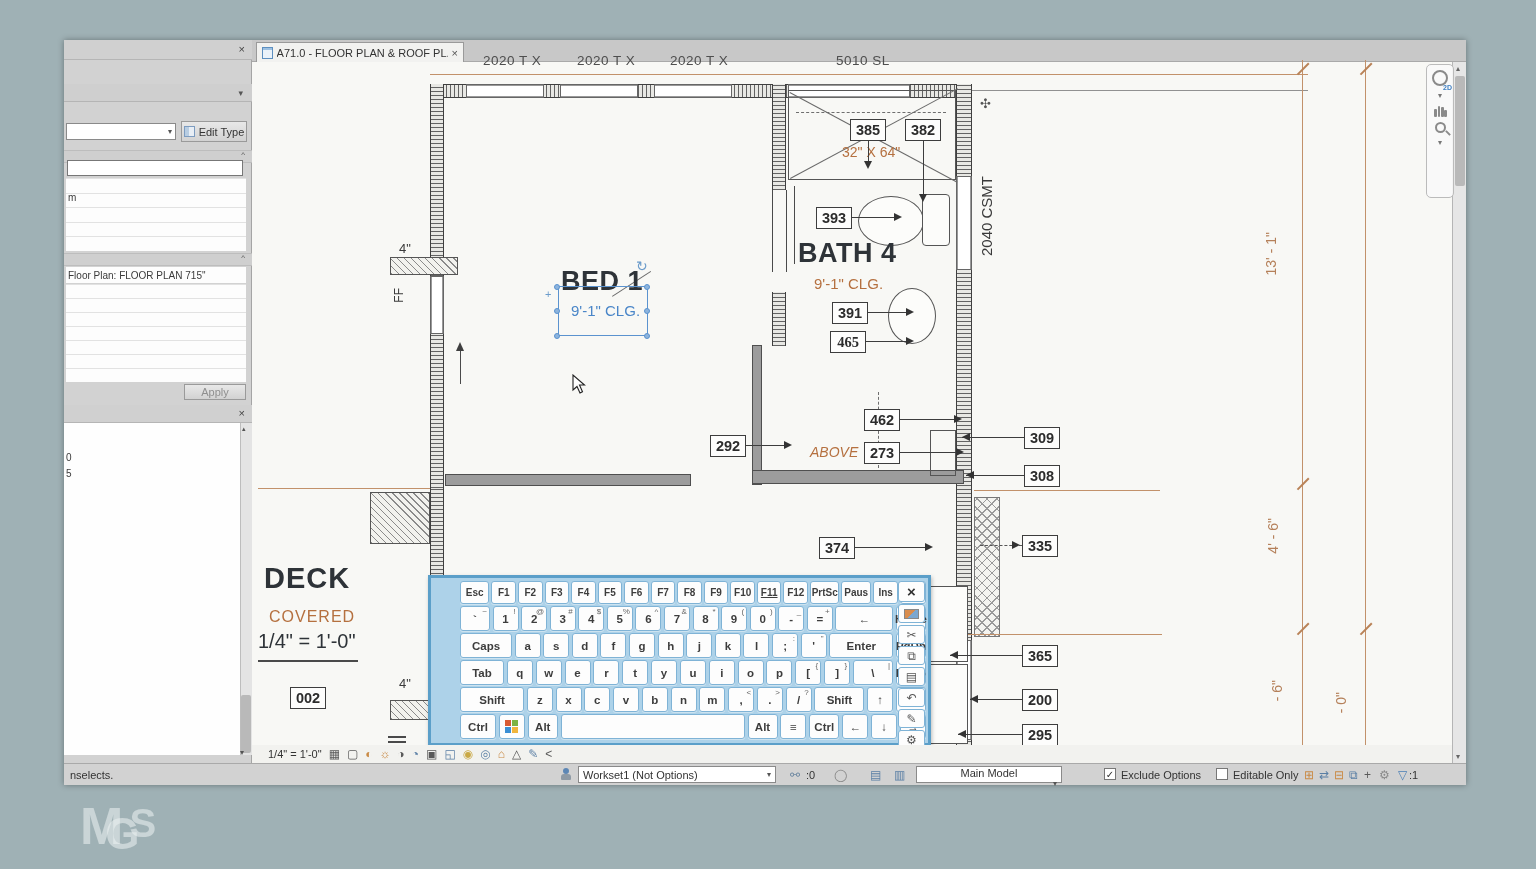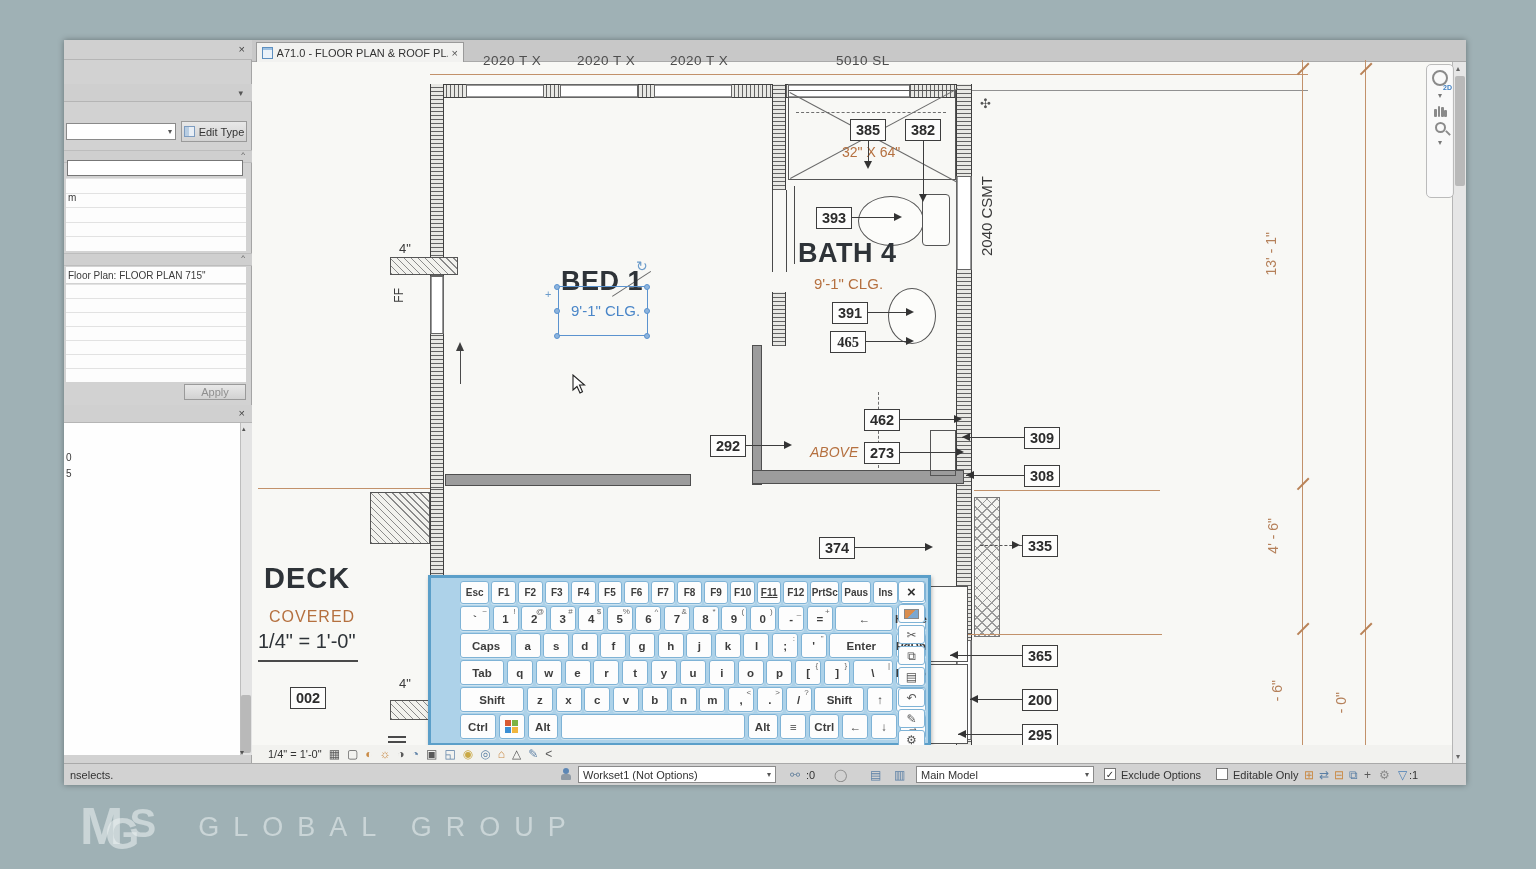--- a/index.html
+++ b/index.html
@@ -521,21 +521,21 @@
     <span class="mini-person" style="left:496px; top:4px;"></span>
     <div class="sel-s" style="left:514px; top:2px; width:198px;">
       <span>Workset1 (Not Options)</span>
       <span style="margin-left:auto; font-size:8px; color:#555;">▾</span>
     </div>
     <span class="sico" style="left:726px; top:4px; color:#6b86a0;">⚯</span>
     <span class="abs" style="left:742px; top:5px;">:0</span>
     <span class="sico" style="left:770px; top:4px; color:#8a8a8a;">◯</span>
     <span class="sico" style="left:806px; top:4px; color:#5a7fa5;">▤</span>
     <span class="sico" style="left:830px; top:4px; color:#5a7fa5;">▥</span>
-    <div class="sel-s" style="left:852px; top:2px; width:178px;">
+    <div class="sel-s" style="left:852px; top:2px; width:146px;flex-direction:column;">
       <span>Main Model</span>
       <span style="margin-left:auto; font-size:8px; color:#555;">▾</span>
     </div>
     <span class="cb" style="left:1040px; top:4px;">✓</span>
     <span class="abs" style="left:1057px; top:5px;">Exclude Options</span>
     <span class="cb" style="left:1152px; top:4px;"></span>
     <span class="abs" style="left:1169px; top:5px;">Editable Only</span>
     <span class="abs" style="left:1345px; top:5px; color:#333;">:1</span>
   <span class="sico" style="left: 1240px; top: 4px; color: rgb(201, 138, 69);">⊞</span>
       <span class="sico" style="left: 1255px; top: 4px; color: rgb(90, 127, 165);">⇄</span>
@@ -568,21 +568,20 @@
   </div>
 
   <svg id="cursor" style="left:572px; top:374px;" width="15" height="21">
     <polygon points="1,1 1,16 5,12.5 8,19 10.5,17.8 7.5,11 12.5,11" fill="#fdfdfd" stroke="#222" stroke-width="1.1"></polygon>
   </svg>
 
   <div id="wm">
     <span class="lm">M</span>
     <span class="lg">G</span>
     <span class="ls">S</span>
-    <span class="wt">GLOBAL GROUP</span>
   </div>
 
 <div class="abs oLineH" style="left: 430px; top: 74px; width: 878px; height: 1px;"></div>
     <div class="abs lineH grayline" style="left: 430px; top: 90px; width: 878px; height: 1.3px;"></div>
     <div class="abs hatchH" style="left: 430px; top: 84px; width: 528px; height: 14px;"></div>
     <div class="abs winH" style="left: 466px; top: 84px; width: 78px; height: 14px;"></div>
     <div class="abs winH" style="left: 560px; top: 84px; width: 78px; height: 14px;"></div>
     <div class="abs winH" style="left: 654px; top: 84px; width: 78px; height: 14px;"></div>
     <div class="abs winH" style="left: 788px; top: 84px; width: 122px; height: 14px;"></div>
     <div class="abs hatchV" style="left: 430px; top: 84px; width: 14px; height: 404px;"></div>

